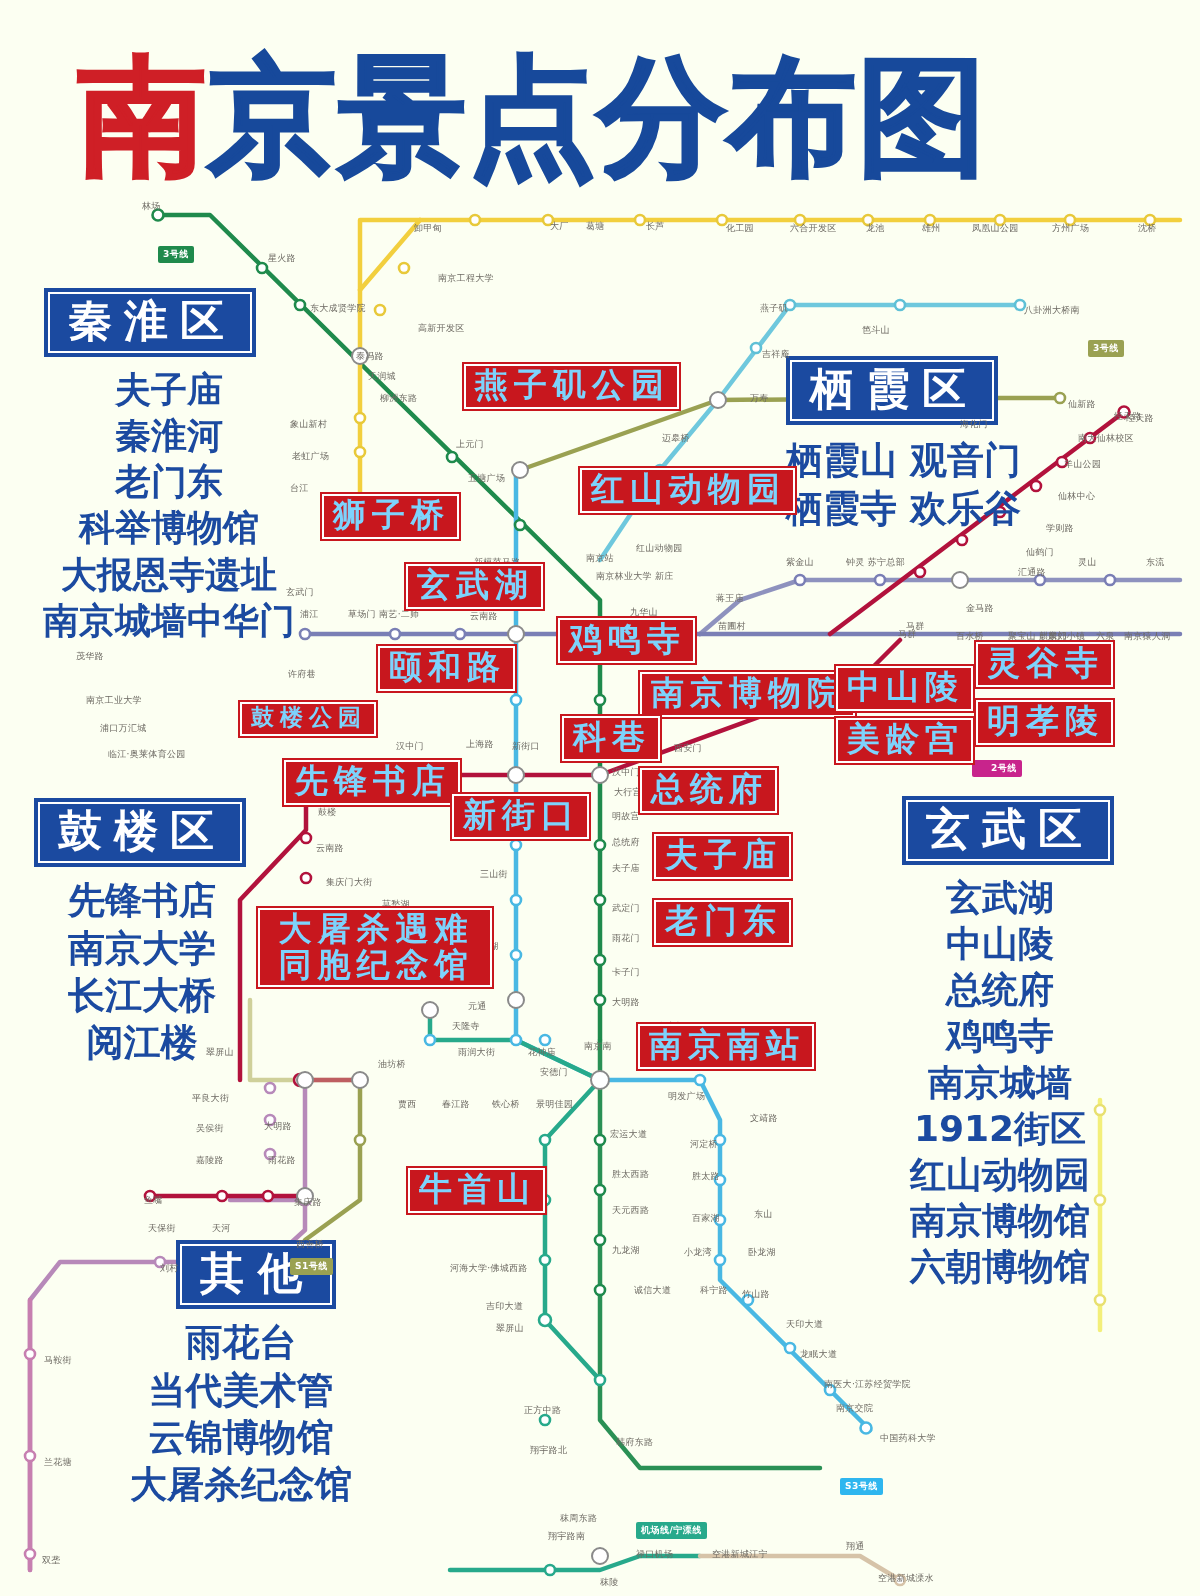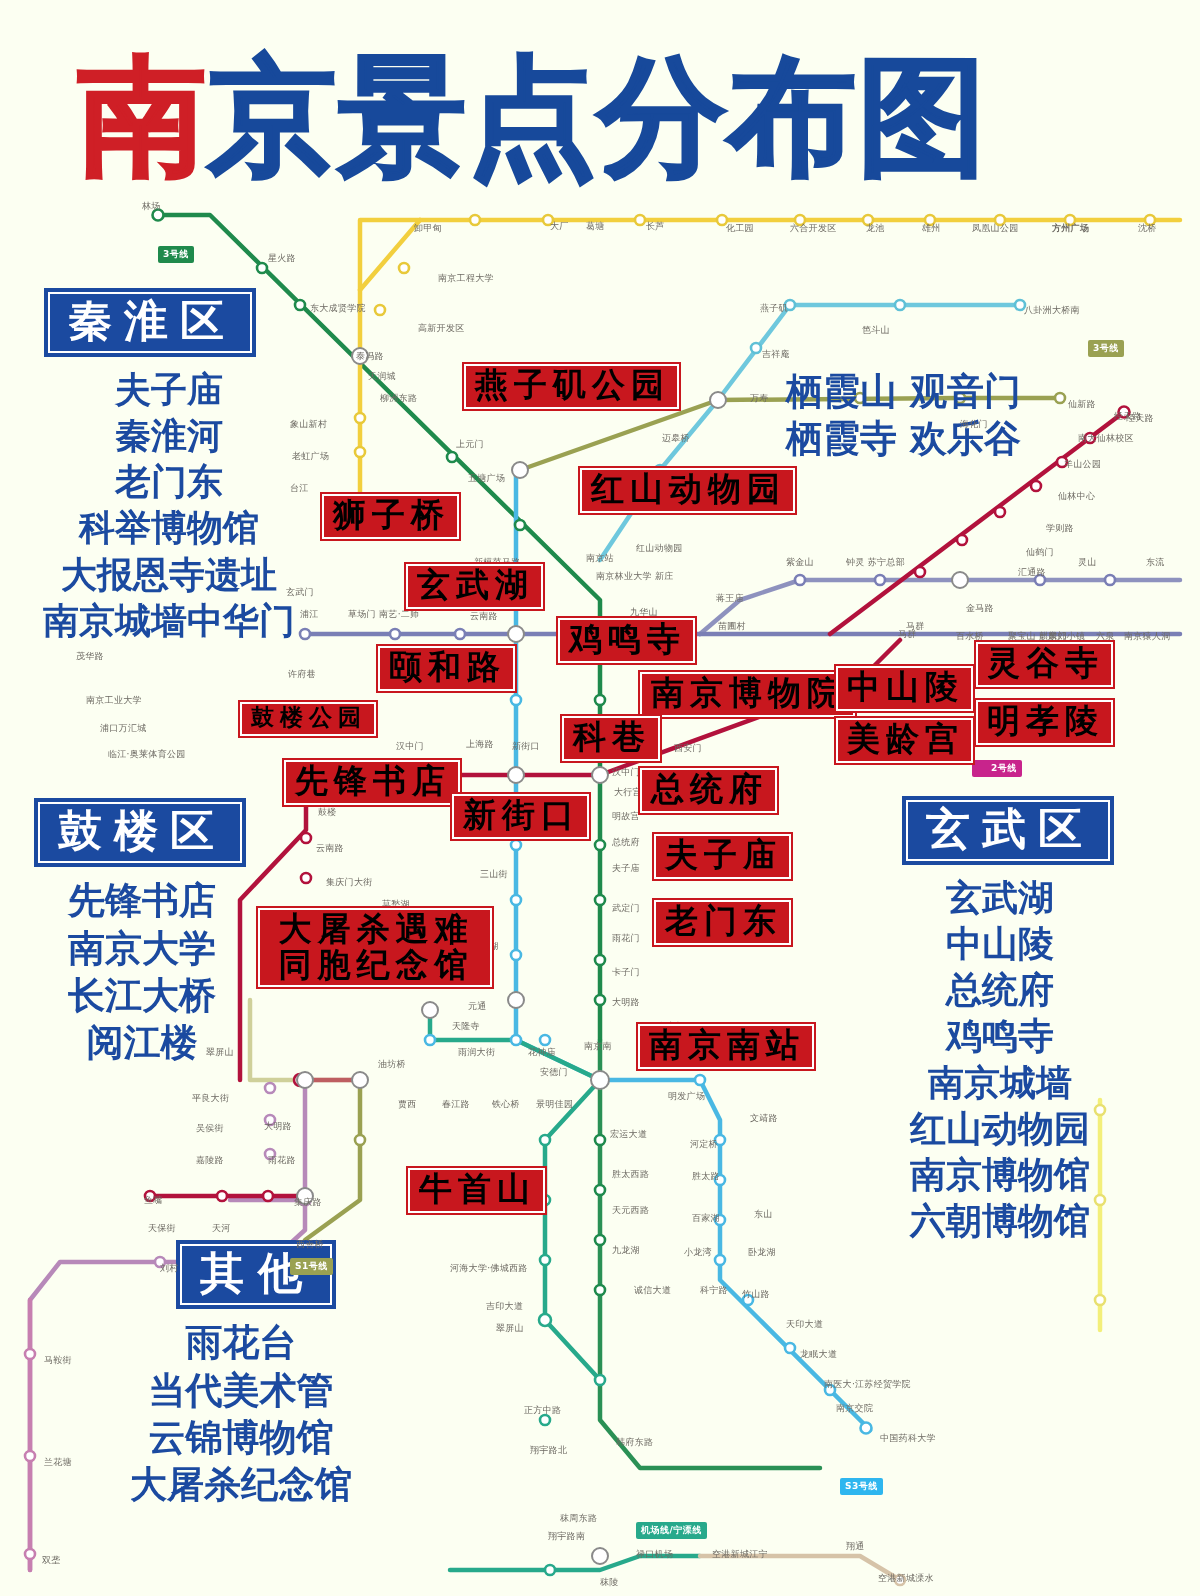--- a/index.html
+++ b/index.html
@@ -67,21 +67,21 @@
   #panel-xuanwu .panel-list div{font-size:36px;}
 
   #panel-other{left:176px;top:1240px;width:130px;}
   #panel-other .panel-list div{font-size:37px;}
   #panel-other .panel-head{letter-spacing:14px;}
 
   
   .spot{
     position:absolute;
     background:#c8171e;
-    color:#000000;
+    color:#7dd3fc;
     font-weight:bold;
     border:2px solid #c8171e;
     box-shadow:0 0 0 2px #fff inset;
     padding:3px 9px 5px 11px;
     font-size:31px;
     letter-spacing:6px;
     line-height:1.12;
     white-space:nowrap;
     font-family:"DejaVu Sans","Liberation Sans",sans-serif;
   }
@@ -321,34 +321,36 @@
     <div class="panel-head">鼓楼区</div>
     <div class="panel-list">
       <div>先锋书店</div>
       <div>南京大学</div>
       <div>长江大桥</div>
       <div>阅江楼</div>
     </div>
   </div>
 
   <div class="panel" id="panel-qixia">
+    <div class="panel-head">栖霞区</div>
     <div class="panel-list">
       <div>栖霞山 观音门</div>
       <div>栖霞寺 欢乐谷</div>
     </div>
   </div>
 
   <div class="panel" id="panel-xuanwu">
     <div class="panel-head">玄武区</div>
     <div class="panel-list">
       <div>玄武湖</div>
       <div>中山陵</div>
       <div>总统府</div>
       <div>鸡鸣寺</div>
       <div>南京城墙</div>
+      <div>1912街区</div>
       <div>红山动物园</div>
       <div>南京博物馆</div>
       <div>六朝博物馆</div>
     </div>
   </div>
 
   <div class="panel" id="panel-other">
     <div class="panel-head">其他</div>
     <div class="panel-list">
       <div>雨花台</div>
@@ -367,21 +369,21 @@
       <div class="stn" style="left: 380px; top: 392px;">柳洲东路</div>
       <div class="stn" style="left: 414px; top: 222px;">卸甲甸</div>
       <div class="stn" style="left: 550px; top: 220px;">大厂</div>
       <div class="stn" style="left: 586px; top: 220px; font-family: Liberation Serif, serif;">葛塘</div>
       <div class="stn" style="left: 646px; top: 220px;">长芦</div>
       <div class="stn" style="left: 726px; top: 222px;">化工园</div>
       <div class="stn" style="left: 790px; top: 222px;">六合开发区</div>
       <div class="stn" style="left: 866px; top: 222px;">龙池</div>
       <div class="stn" style="left: 922px; top: 222px;">雄州</div>
       <div class="stn" style="left: 972px; top: 222px;">凤凰山公园</div>
-      <div class="stn" style="left: 1052px; top: 222px; font-weight: bold;">方州广场</div>
+      <div class="stn" style="left: 1052px; top: 222px;">方州广场</div>
       <div class="stn" style="left: 1138px; top: 222px;">沈桥</div>
       <div class="stn" style="left: 438px; top: 272px;">南京工程大学</div>
       <div class="stn" style="left: 418px; top: 322px;">高新开发区</div>
       <div class="stn" style="left: 760px; top: 302px;">燕子矶</div>
       <div class="stn" style="left: 862px; top: 324px;">笆斗山</div>
       <div class="stn" style="left: 1024px; top: 304px;">八卦洲大桥南</div>
       <div class="stn" style="left: 762px; top: 348px;">吉祥庵</div>
       <div class="stn" style="left: 648px; top: 370px;">晓庄</div>
       <div class="stn" style="left: 750px; top: 392px;">万寿</div>
       <div class="stn" style="left: 662px; top: 432px;">迈皋桥</div>

